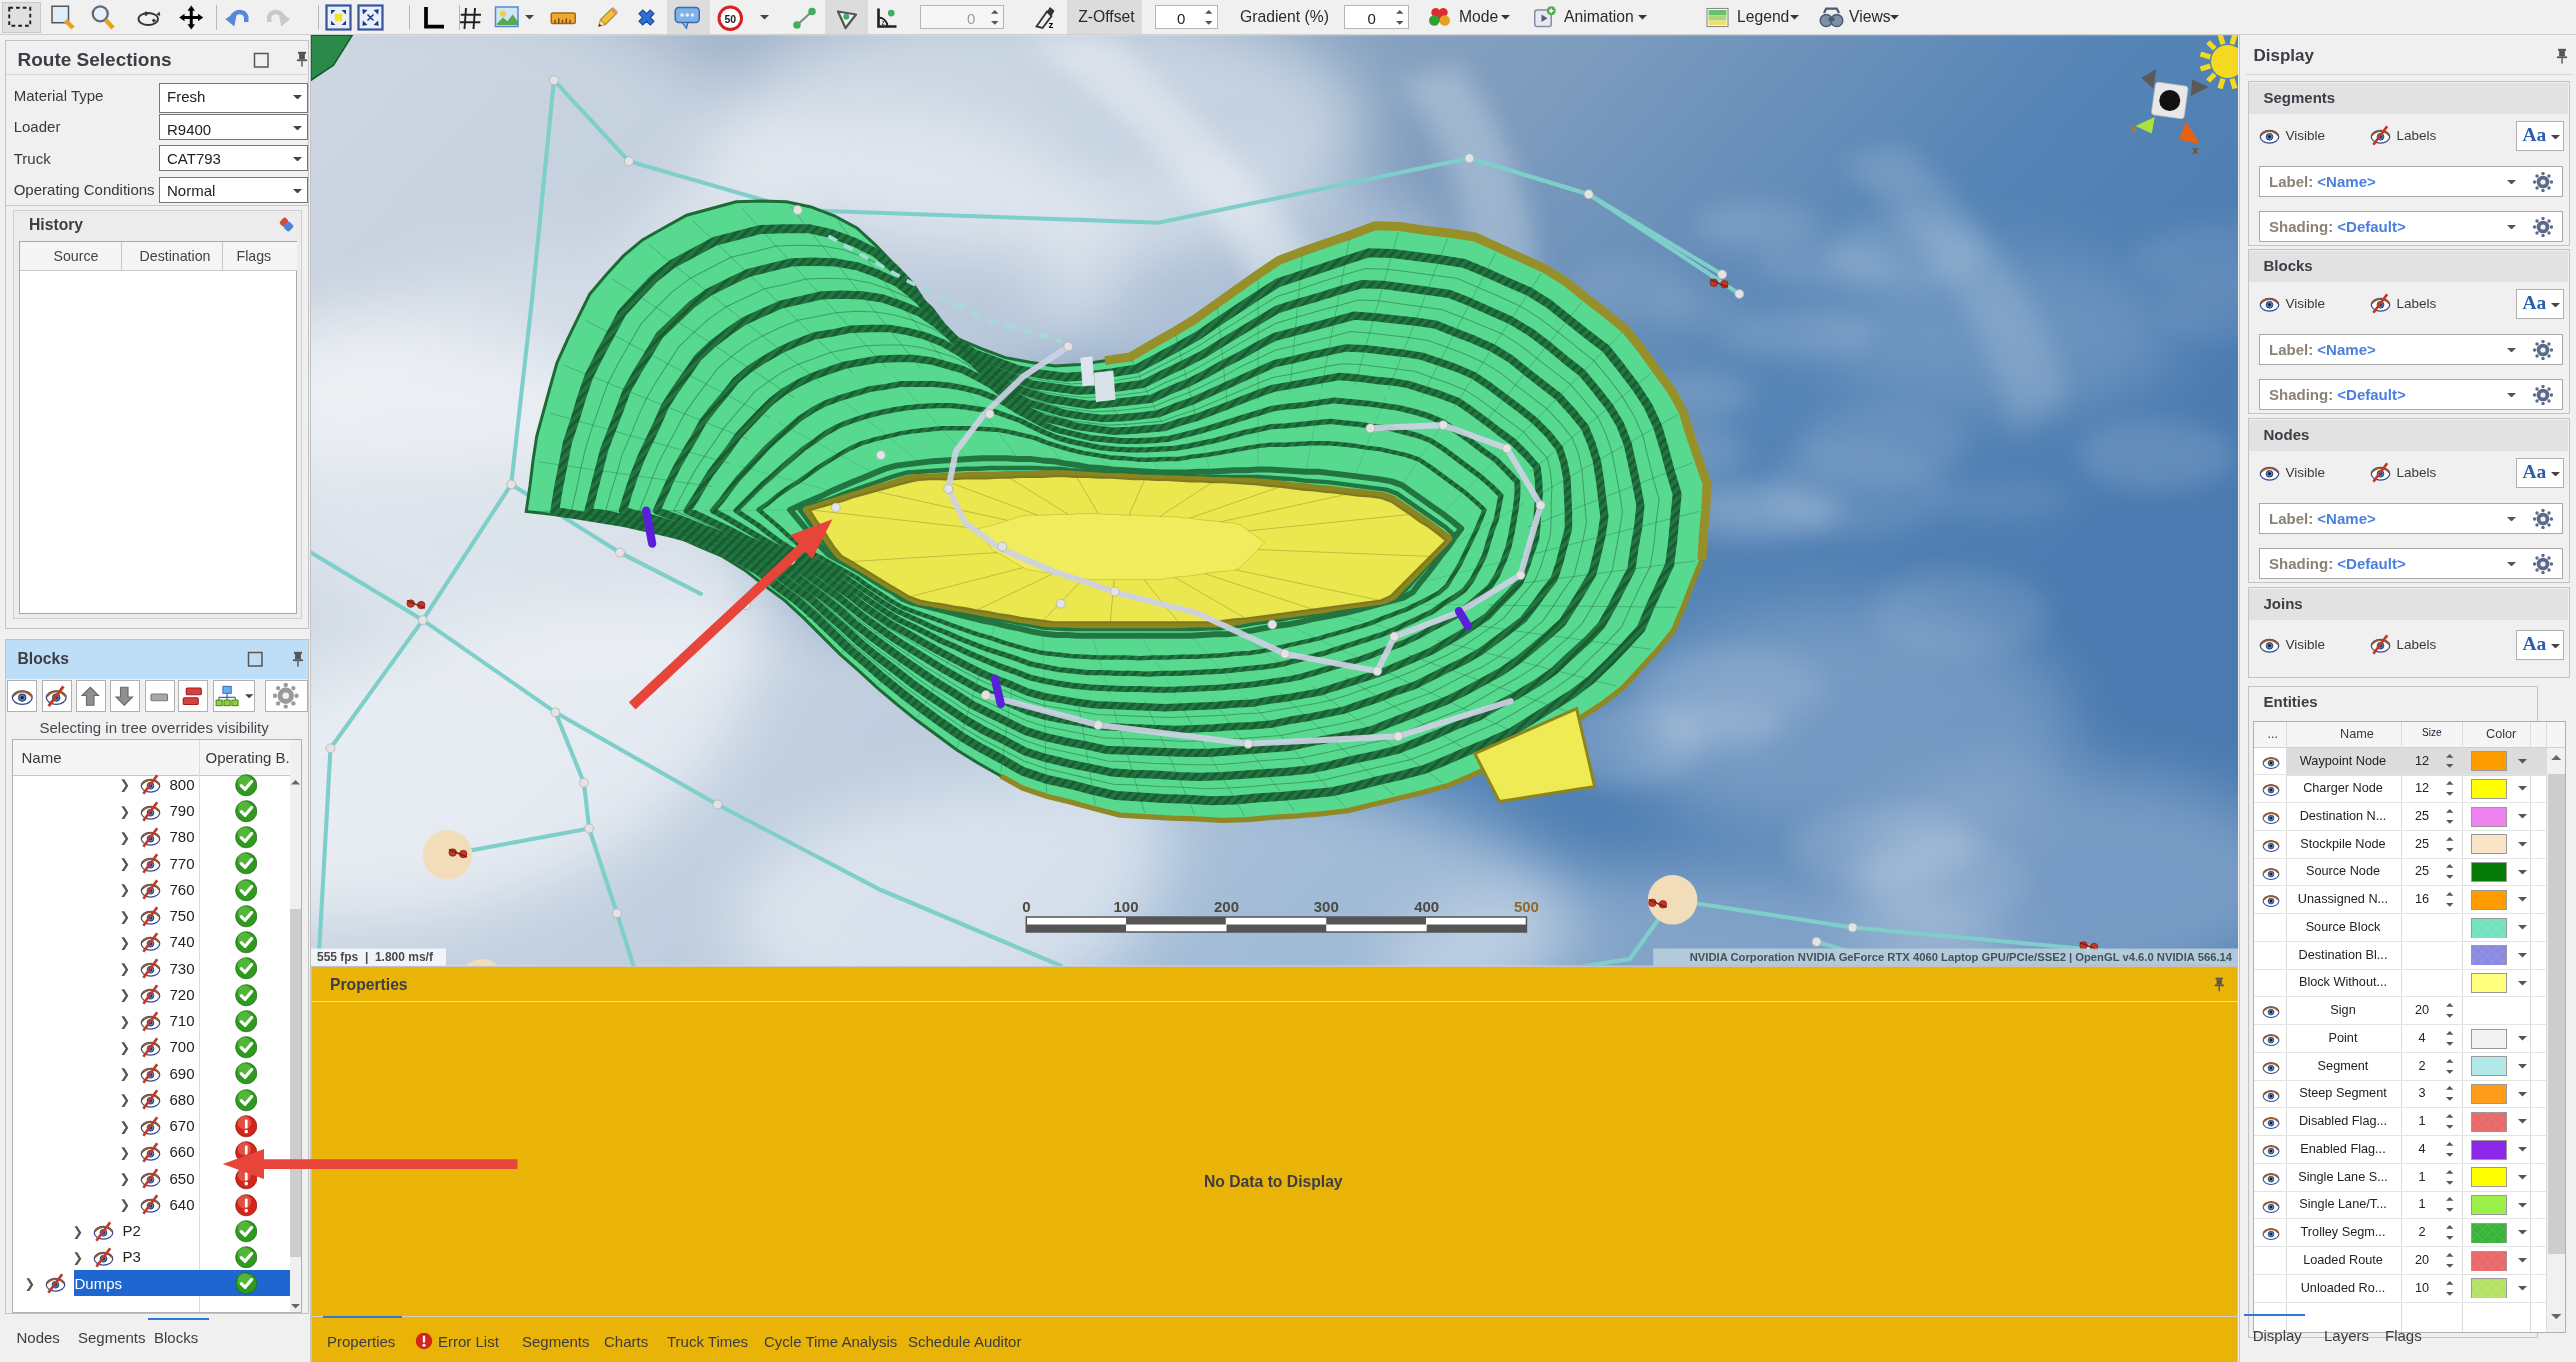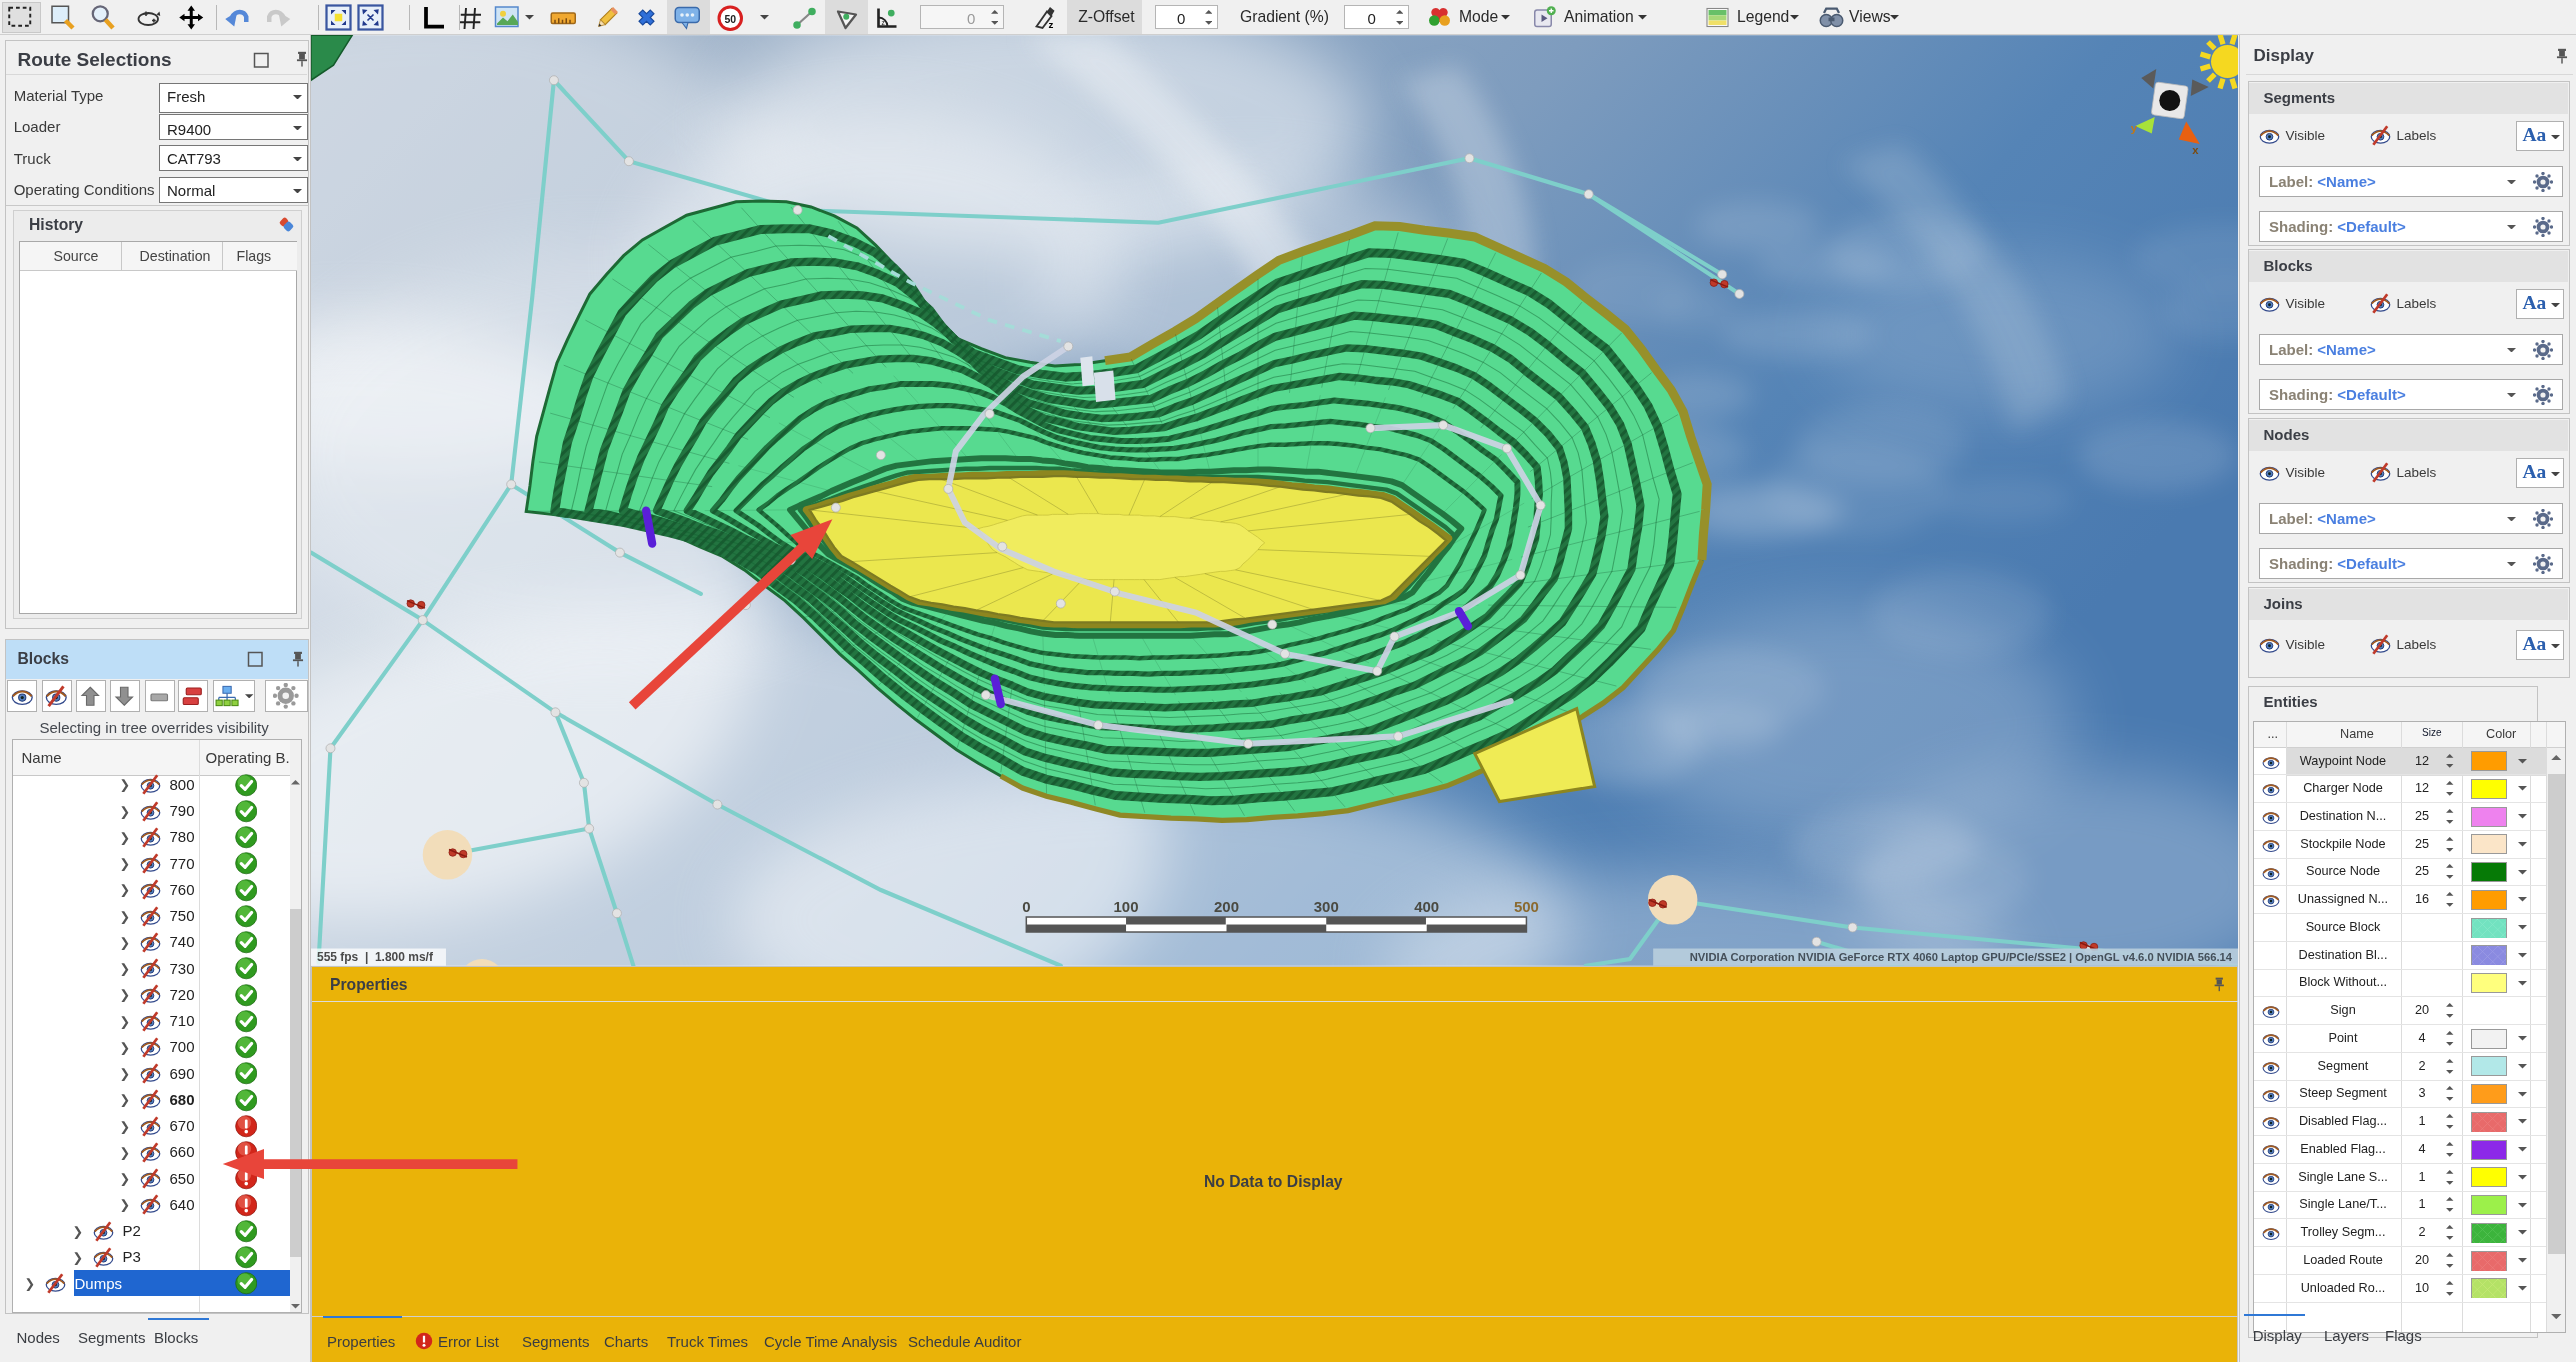--- a/index.html
+++ b/index.html
@@ -639,21 +639,21 @@
         <div class="abs" style="left:107px;top:352px;color:#555;font-size:12.7px">❯</div>
         <div class="ico" style="left:127px;top:349px">
           <svg width="21" height="21" viewBox="0 0 28 28" style="">
             <ellipse cx="14.0" cy="15.680000000000001" rx="12.32" ry="8.4" fill="#fff" stroke="#334a8c" stroke-width="1.68"></ellipse>
             <path d="M 2.24 14.0 Q 14.0 2.24 25.76 14.0" fill="none" stroke="#a05a20" stroke-width="2.52"></path>
             <circle cx="14.0" cy="15.680000000000001" r="4.48" fill="#5580c0" stroke="#223a77" stroke-width="1.26"></circle>
             <circle cx="14.0" cy="15.680000000000001" r="1.9600000000000002" fill="#122"></circle>
             <line x1="22.959999999999997" y1="1.68" x2="4.48" y2="26.32" stroke="#c03a2a" stroke-width="3.64"></line>
           </svg>
         </div>
-        <div class="txt" style="left:157px;top:351px;font-size:15px;color:#222;font-weight:bold;">680</div>
+        <div class="txt" style="left:157px;top:351px;font-size:15px;color:#222;font-weight:normal;">680</div>
         <div class="ico" style="left:222px;top:349px">
           <svg width="22.5" height="22.5" viewBox="0 0 30 30" style="">
             <circle cx="15.0" cy="15.0" r="14.1" fill="#2f9a1f" stroke="#1c6a12" stroke-width="1"></circle>
             <circle cx="12.6" cy="10.799999999999999" r="9.0" fill="#6fcf4f" opacity="0.55"></circle>
             <path d="M 8.4 15.600000000000001 L 13.5 20.400000000000002 L 22.2 9.9" fill="none" stroke="#fff" stroke-width="4.2" stroke-linecap="round" stroke-linejoin="round"></path>
           </svg>
         </div>
         <div class="abs" style="left:107px;top:379px;color:#555;font-size:12.7px">❯</div>
         <div class="ico" style="left:127px;top:376px">
           <svg width="21" height="21" viewBox="0 0 28 28" style="">

